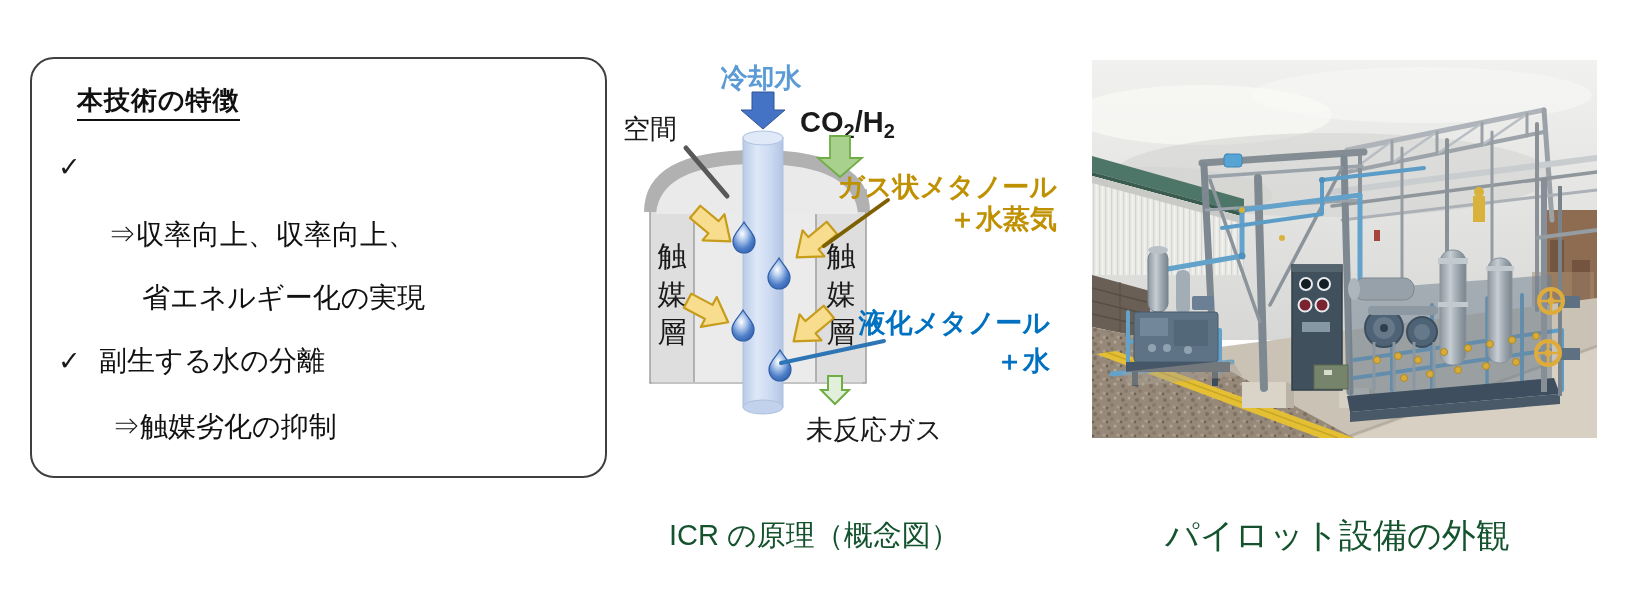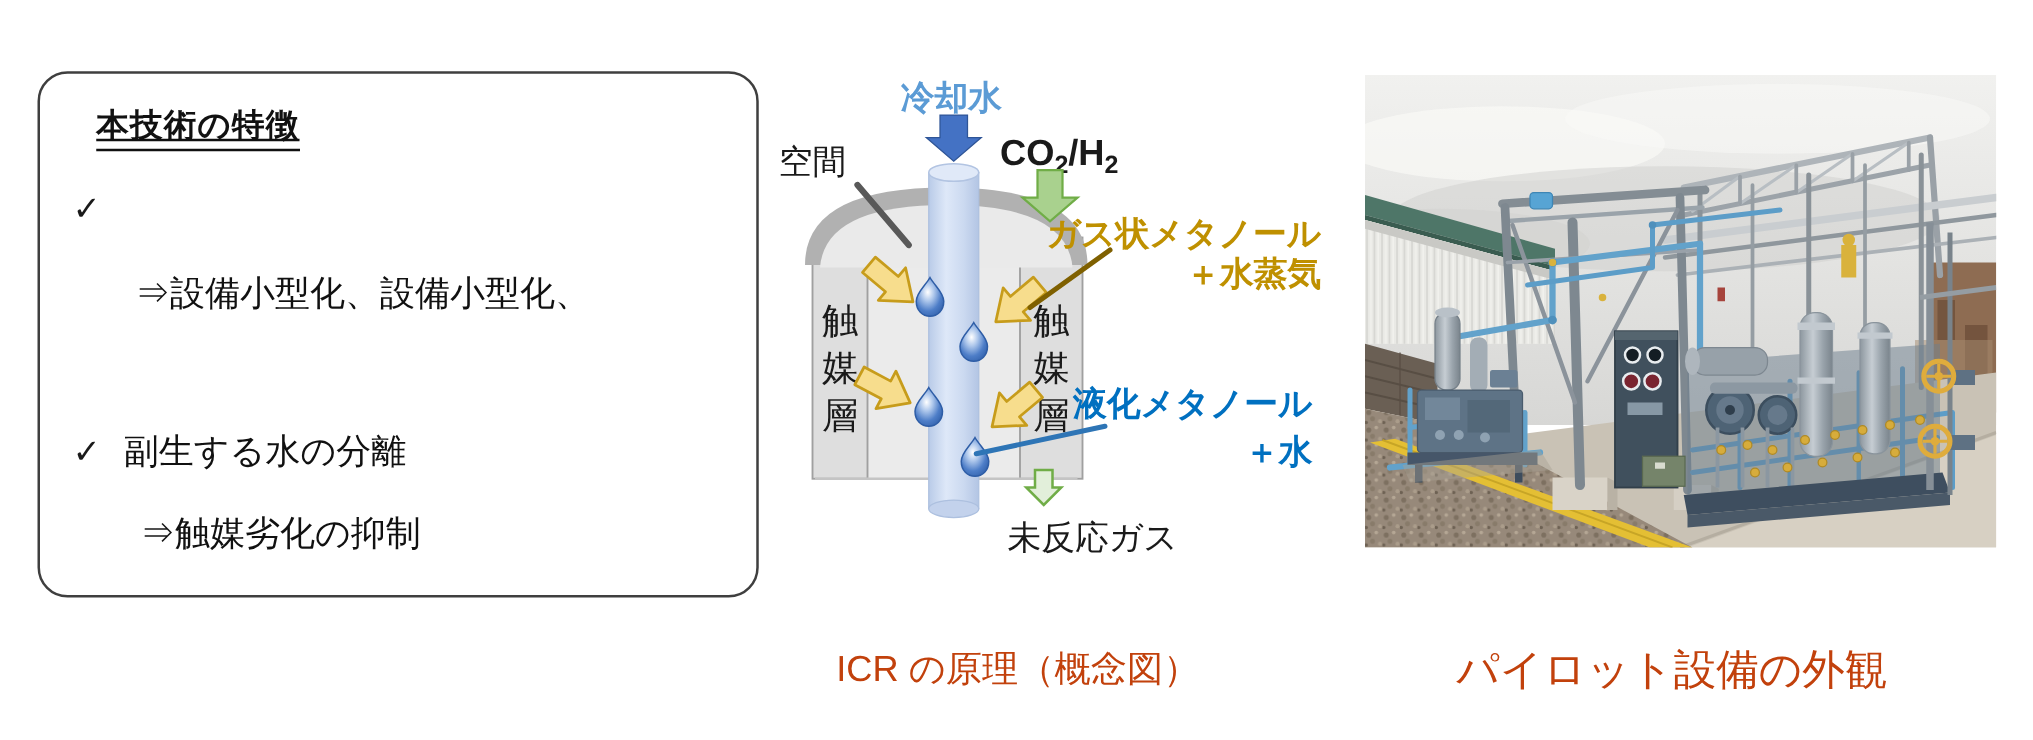--- a/index.html
+++ b/index.html
@@ -7,52 +7,53 @@
     position:relative; width:1626px; height:592px; background:#ffffff;
     font-family:"Liberation Sans", sans-serif; overflow:hidden;
   }
   
   .feature-box {
     position:absolute; left:30px; top:57px; width:577px; height:421px;
     border:2px solid #3f3f3f; border-radius:24px; background:#ffffff; box-sizing:border-box;
   }
   .fb-title {
     position:absolute; left:45px; top:24px; font-size:26px; font-weight:bold; color:#111;
-    border-bottom:2px solid #111; padding-bottom:1px; white-space:nowrap; letter-spacing:1px;text-decoration:underline;
+    border-bottom:2px solid #111; padding-bottom:1px; white-space:nowrap; letter-spacing:1px;
   }
   .fb-check { position:absolute; font-size:27px; color:#1a1a1a; }
   .fb-text  { position:absolute; font-size:28px; color:#111; white-space:nowrap; }
   
   .diagram-svg { position:absolute; left:600px; top:50px; }
   .d-black { font-size:27px; fill:#1a1a1a; }
   .d-cat   { font-size:29px; fill:#1a1a1a; text-anchor:middle; }
   .d-blue-lbl { font-size:27px; font-weight:bold; fill:#5B9BD5; text-anchor:middle; }
   .d-gold  { font-size:27px; font-weight:bold; fill:#BF9000; text-anchor:end; }
   .d-liq   { font-size:27px; font-weight:bold; fill:#0070C0; text-anchor:end; }
   .d-feed  { font-size:29px; font-weight:bold; fill:#1a1a1a; }
   .d-feed-sub { font-size:20px; font-weight:bold; fill:#1a1a1a; }
   
   .photo-svg { position:absolute; left:1092px; top:60px; }
   
-  .caption { position:absolute; color:#c2410c; white-space:nowrap; }
+  .caption { position:absolute; color:#14532d; white-space:nowrap; }
   .caption-icr   { left:669px;  top:516px; font-size:29px; }
   .caption-pilot { left:1165px; top:513px; font-size:34px; }
 </style>
 </head>
 <body>
 
 <div id="canvas">
 
   <div class="feature-box">
     <div class="fb-title">本技術の特徴</div>
 
     <span class="fb-check" style="left:26px; top:92px;">✓</span>
 
-    <span class="fb-text" style="left:76px; top:157px;">⇒設備小型化、設備小型化、</span>
-
+    <span class="fb-text" style="left:76px; top:157px;">⇒収率向上、収率向上、</span>
+
+    <span class="fb-text" style="left:110px; top:220px;">省エネルギー化の実現</span>
 
     <span class="fb-check" style="left:26px; top:286px;">✓</span>
     <span class="fb-text" style="left:80px; top:349px;">⇒触媒劣化の抑制</span>
 
     <span class="fb-text" style="left:67px; top:283px;">副生する水の分離</span>
   </div>
 
   <svg class="diagram-svg" width="470" height="400" viewBox="0 0 470 400">
     <defs>
       <linearGradient id="tubeGrad" x1="0" y1="0" x2="1" y2="0">

